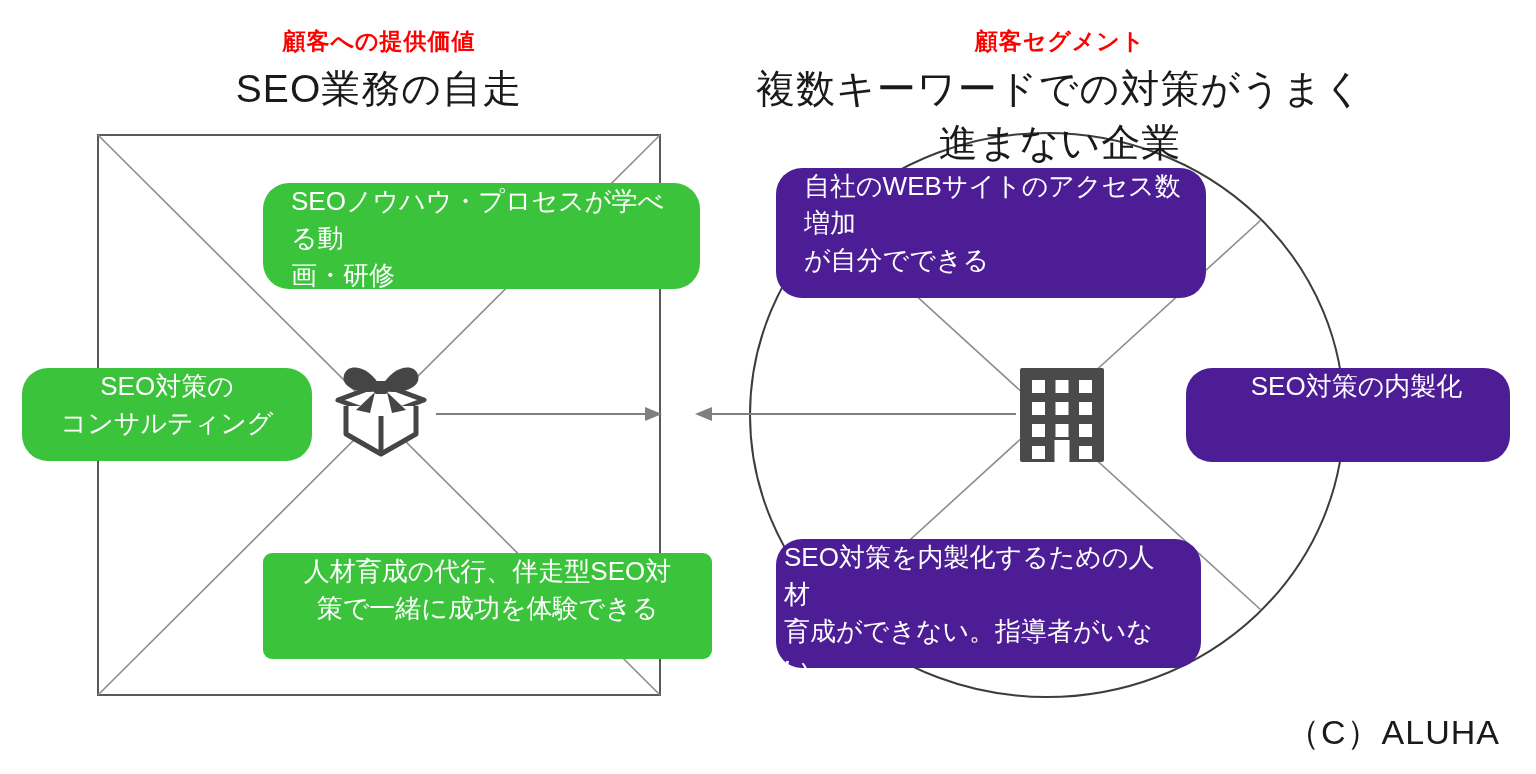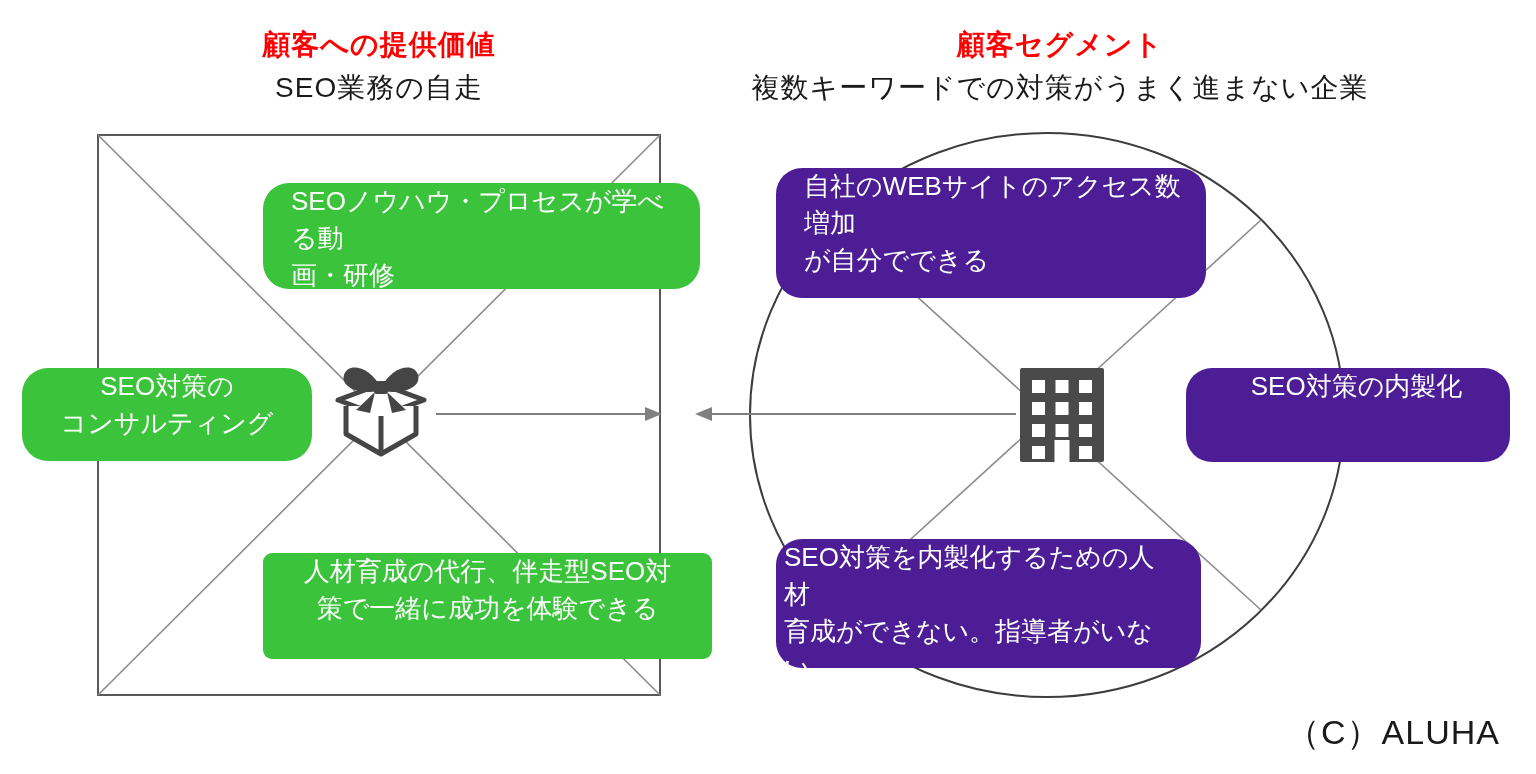--- a/index.html
+++ b/index.html
@@ -2,22 +2,22 @@
 <html><head>
 <meta charset="utf-8">
 <style>
   html,body{margin:0;padding:0;background:#ffffff;}
   .canvas{
     position:relative;width:1536px;height:774px;background:#ffffff;overflow:hidden;
     font-family:"Liberation Sans","DejaVu Sans",sans-serif;
   }
   .layer{position:absolute;left:0;top:0;width:1536px;height:774px;}
   .hdr{position:absolute;text-align:center;}
-  .hdr-title{font-size:28px;font-weight:bold;color:#ff0000;letter-spacing:1px;}
-  .hdr-sub{font-size:28px;color:#1a1a1a;margin-top:5px;letter-spacing:1px;}
+  .hdr-title{font-size:23px;font-weight:bold;color:#ff0000;letter-spacing:1px;}
+  .hdr-sub{font-size:39px;color:#1a1a1a;margin-top:5px;letter-spacing:1px;}
   .hdr-left{left:98px;top:26px;width:562px;}
   .hdr-right{left:740px;top:26px;width:640px;}
   .bx{
     position:absolute;display:flex;border-radius:26px;
     color:#ffffff;font-size:26px;line-height:1.42;white-space:pre-line;
     box-sizing:border-box;
   }
   .bx-green{background:#3cc33c;}
   .bx-blue{background:#4c1d95;}
   .bx-left{justify-content:flex-start;text-align:left;padding:0 24px 0 28px;}

